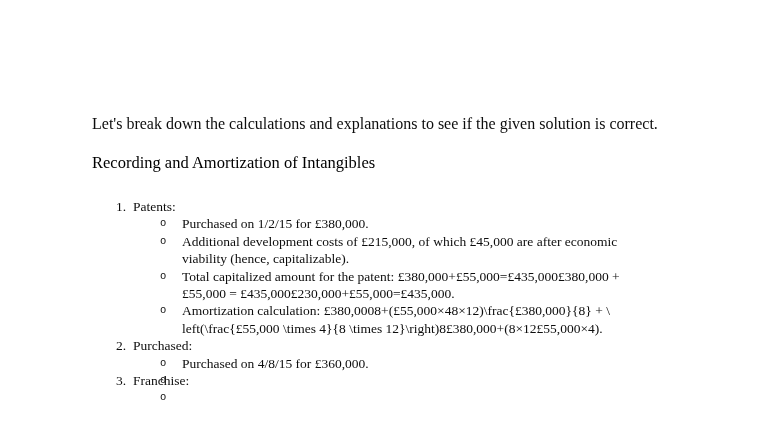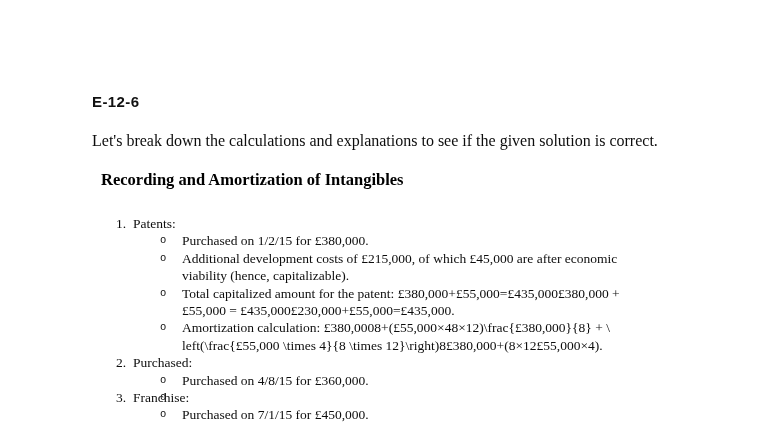--- a/index.html
+++ b/index.html
@@ -22,24 +22,23 @@
     color: #111;
   }
   .intro {
     margin-top: 23px;
     font-size: 16px;
     line-height: 16px;
   }
   .section-title {
     margin-top: 21px;
     font-family: "Liberation Serif", serif;
-    font-weight: bold;
+    font-weight: normal;
     font-size: 16.5px;
     color: #000;
-    margin-left: 9px;
   }
   .num-list {
     margin-top: 25px;
     font-size: 13.5px;
     line-height: 17.4px;
   }
   .item-head {
     padding-left: 24px;
   }
   .item-number {
@@ -63,21 +62,20 @@
   }
   .bullet-text {
     white-space: pre-wrap;
   }
 </style>
 </head>
 <body>
 
 <div class="doc">
 
-  <div class="doc-code">E-12-6</div>
 
   <p class="intro">Let's break down the calculations and explanations to see if the given solution is correct.</p>
 
   <h2 class="section-title">Recording and Amortization of Intangibles</h2>
 
   <div class="num-list">
 
     <div class="item-head">
       <span class="item-number">1.</span><span class="item-label">Patents:</span>
     </div>
@@ -110,17 +108,16 @@
     </div>
     <div class="bullet">
       <span class="bullet-marker">o</span>
     </div>
 
     <div class="item-head">
       <span class="item-number">3.</span><span class="item-label">Franchise:</span>
     </div>
     <div class="bullet">
       <span class="bullet-marker">o</span>
-      <span class="bullet-text">Purchased on 7/1/15 for £450,000.</span>
     </div>
 
   </div>
 </div>
 
 </body></html>

